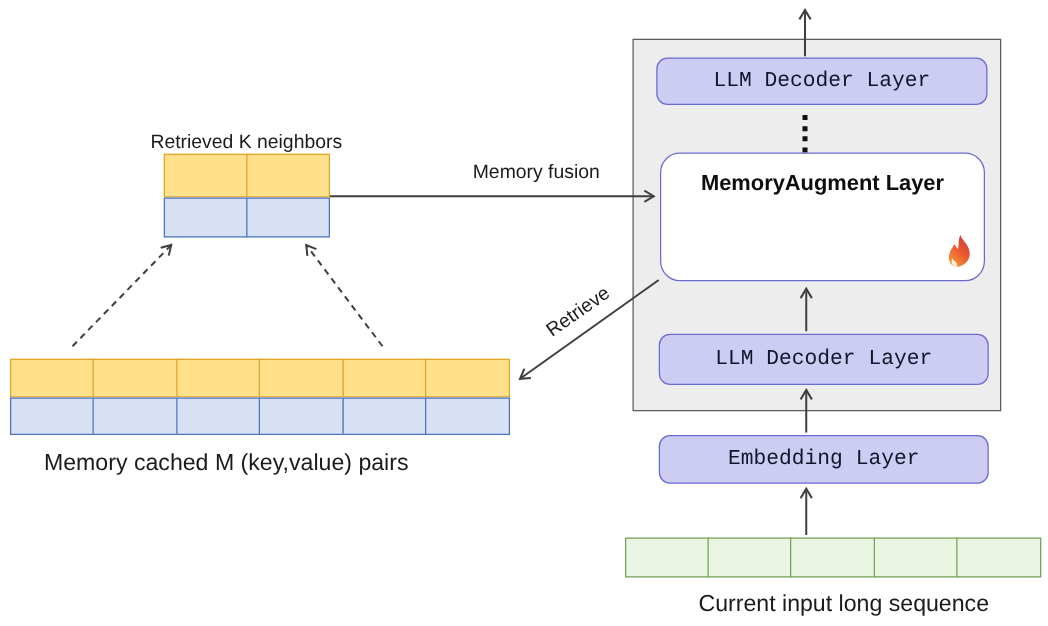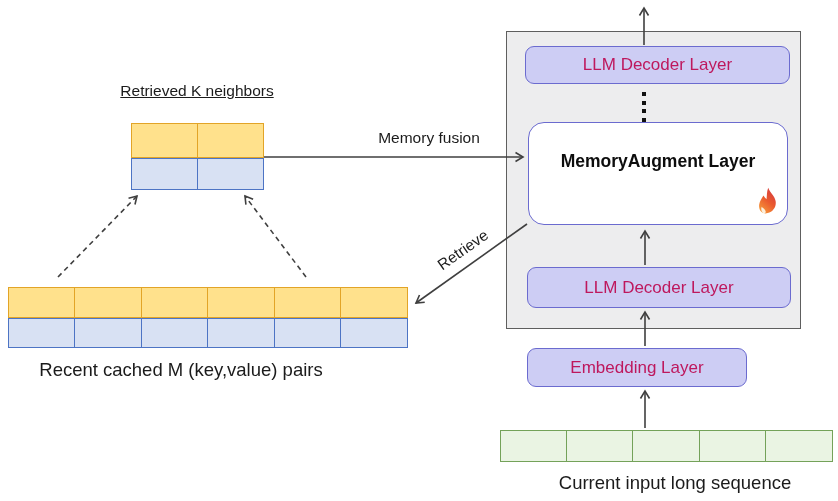--- a/index.html
+++ b/index.html
@@ -27,40 +27,40 @@
 
   
   .memory-block{left:8px;top:287px;width:400px;}
   .memory-block .row-yellow{height:31px;}
   .memory-block .row-blue{height:30px;}
 
   
   .input-row{left:500px;top:430px;width:333px;height:32px;}
 
   
-  .retrieved-lbl{left:85px;top:82px;width:224px;font-size:15.5px;text-decoration:underline;}
+  .retrieved-lbl{left:85px;top:105px;width:224px;font-size:15.5px;}
   .extmem-lbl{left:88px;top:245px;width:220px;font-size:18.5px;}
   .recent-lbl{left:10px;top:359px;width:342px;font-size:18.5px;}
   .fusion-lbl{left:329px;top:129px;width:200px;font-size:15.5px;}
   .retrieve-lbl{left:463px;top:250px;transform:translate(-50%,-50%) rotate(-35deg);font-size:15.5px;}
   .input-lbl{left:510px;top:472px;width:330px;font-size:18.5px;}
 
   
   .frame{position:absolute;left:506px;top:31px;width:295px;height:298px;box-sizing:border-box;
          background:var(--frame-fill);border:1.7px solid var(--frame-border);z-index:1;}
   .pbox{position:absolute;box-sizing:border-box;background:var(--lavender-fill);
         border:1.8px solid var(--lavender-border);border-radius:9px;z-index:3;
-        display:flex;align-items:center;justify-content:center;font-size:17px;color:#be185d;}
+        display:flex;align-items:center;justify-content:center;font-size:17px;color:#0f172a;font-family:Liberation Mono, monospace;}
   .top-llm{left:525px;top:46px;width:265px;height:38px;}
   .bottom-llm{left:527px;top:267px;width:264px;height:41px;}
-  .embedding{left:527px;top:348px;width:220px;height:39px;}
+  .embedding{left:527px;top:348px;width:264px;height:39px;}
 
   .memaug{position:absolute;left:528px;top:122px;width:260px;height:103px;box-sizing:border-box;
           background:#ffffff;border:1.8px solid var(--lavender-border);border-radius:16px;z-index:3;}
-  .memaug-title{margin-top:28px;text-align:center;font-weight:bold;font-size:17.5px;color:#0d0d0d;}
+  .memaug-title{margin-top:13px;text-align:center;font-weight:bold;font-size:17.5px;color:#0d0d0d;}
   .cross{left:29px;top:45px;width:192px;height:39px;font-size:16.5px;}
 
   .fire{position:absolute;right:7px;bottom:5px;width:25px;height:32px;z-index:4;}
 
   
   .dots{position:absolute;left:642px;top:92px;width:5px;height:30px;z-index:3;
         display:flex;flex-direction:column;justify-content:space-between;}
   .dots i{display:block;width:4px;height:4px;background:#111;}
 
   
@@ -101,21 +101,21 @@
     <div class="cellrow row-blue">
         <div class="cell"></div>
         <div class="cell"></div>
         <div class="cell"></div>
         <div class="cell"></div>
         <div class="cell"></div>
         <div class="cell"></div>
       </div>
   </div>
 
-  <div class="lbl recent-lbl">Recent cached M (key,value) pairs</div>
+  <div class="lbl recent-lbl">Memory cached M (key,value) pairs</div>
 
   <div class="lbl fusion-lbl">Memory fusion</div>
   <div class="lbl retrieve-lbl">Retrieve</div>
 
   <div class="pbox top-llm">LLM Decoder Layer</div>
 
   <div class="dots">
     <i></i>
       <i></i>
       <i></i>

